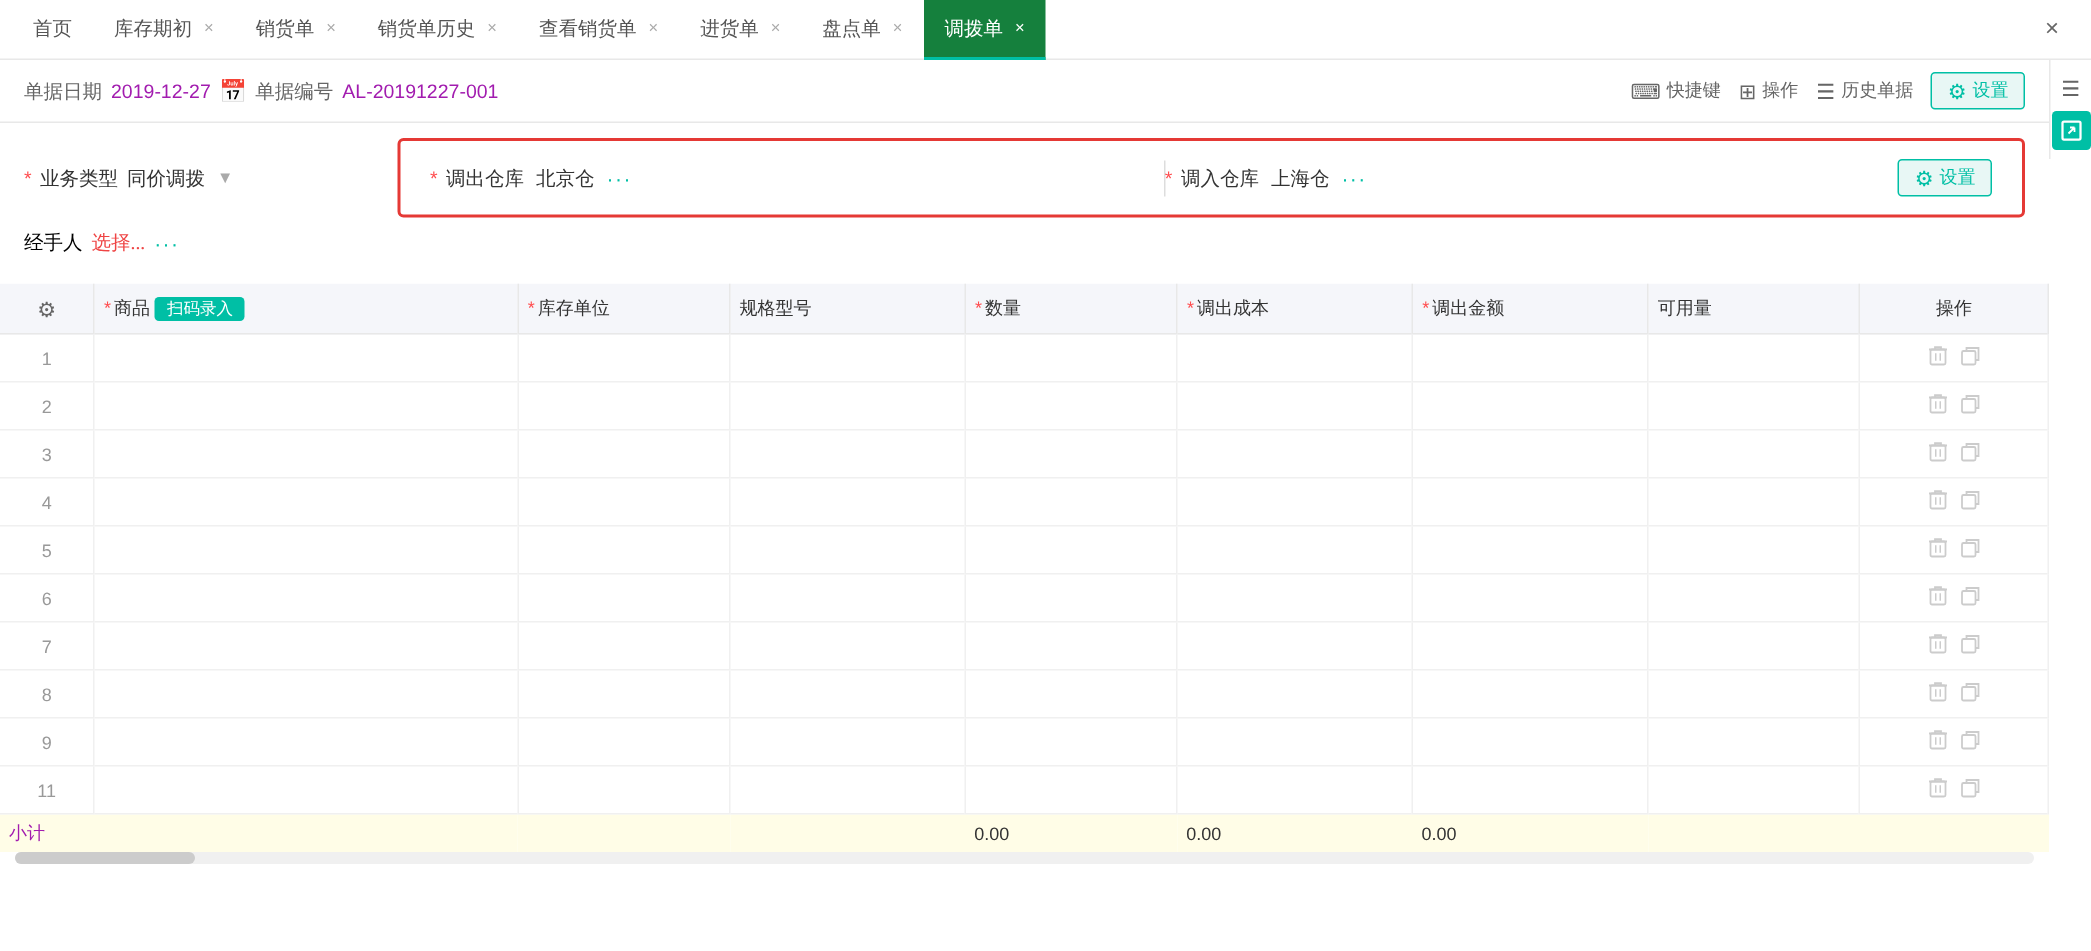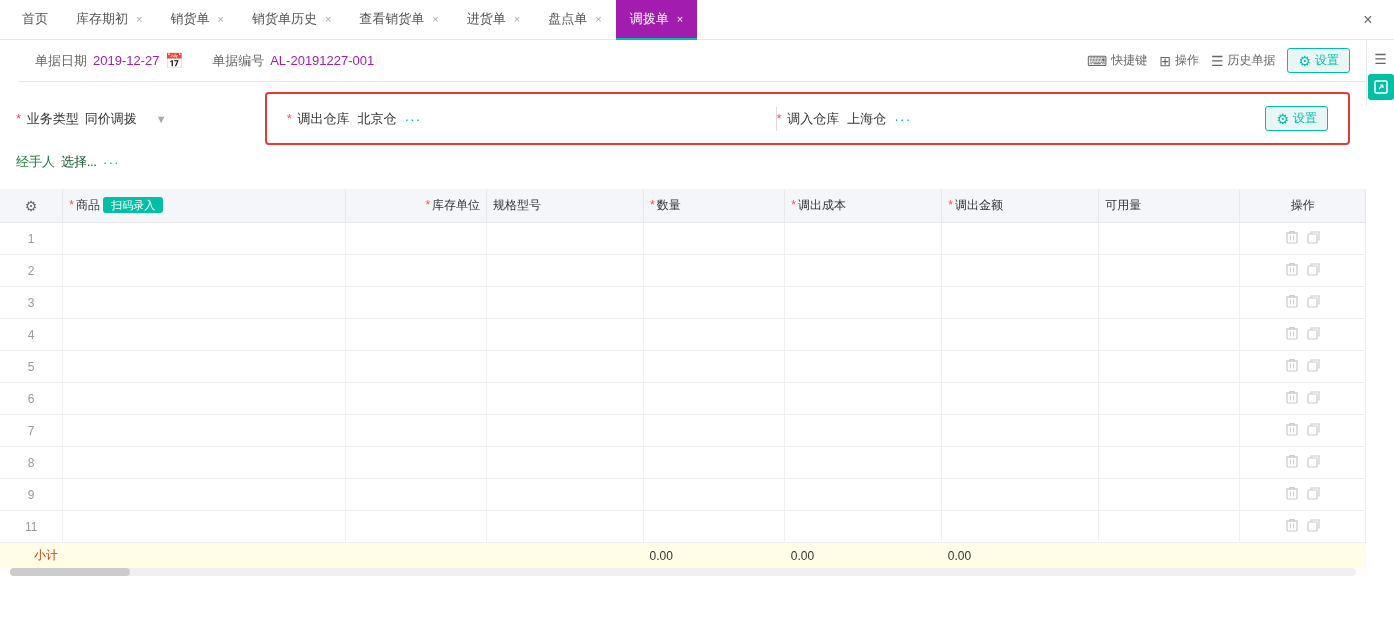--- a/index.html
+++ b/index.html
@@ -21,21 +21,21 @@
       height: 40px;
       cursor: pointer;
       color: #555;
       font-size: 13px;
       border-bottom: 2px solid transparent;
       white-space: nowrap;
       gap: 6px;
     }
     .tab-item.active {
       color: #fff;
-      background: #a21caf;
+      background: #15803d;
       border-bottom: 2px solid #00bfa5;
     }
     .tab-item .tab-close {
       color: #aaa;
       font-size: 11px;
       cursor: pointer;
       margin-left: 2px;
     }
     .tab-item.active .tab-close { color: #fff; }
     .tab-spacer { flex: 1; }
@@ -49,23 +49,22 @@
       color: #666;
       font-size: 16px;
     }
 
     
     .toolbar {
       display: flex;
       align-items: center;
       padding: 8px 16px;
       border-bottom: 1px solid #e8e8e8;
-      gap: 28px;
+      gap: 5px;
       background: #fff;
-      margin-left: 19px;
     }
     .toolbar-section {
       display: flex;
       align-items: center;
       gap: 6px;
     }
     .toolbar-label {
       color: #666;
       font-size: 13px;
     }
@@ -116,33 +115,33 @@
       align-items: center;
       gap: 20px;
       margin-bottom: 8px;
     }
     .form-field {
       display: flex;
       align-items: center;
       gap: 6px;
     }
     .field-label {
-      color: #15803d;
+      color: #000000;
       font-size: 13px;
       white-space: nowrap;
     }
     .required-star { color: #ff4d4f; margin-right: 2px; }
     .field-value {
       color: #333;
       font-size: 13px;
     }
     .field-select {
       display: flex;
       align-items: center;
-      gap: 19px;
+      gap: 8px;
       min-width: 160px;
     }
     .dropdown-arrow { color: #aaa; font-size: 11px; cursor: pointer; }
     .more-dots { color: #00bfa5; font-size: 14px; cursor: pointer; letter-spacing: 1px; }
 
     
     .warehouse-box {
       border: 2px solid #e53935;
       border-radius: 4px;
       padding: 12px 20px;
@@ -206,21 +205,21 @@
     tbody td:first-child { text-align: center; color: #999; }
     td.ops { text-align: center; }
     .op-icon {
       color: #bbb;
       font-size: 14px;
       cursor: pointer;
       margin: 0 2px;
     }
     tfoot tr { background: #fffde7; border-top: 1px solid #e8e8e8; }
     tfoot td { padding: 4px 6px; font-size: 12px; color: #333; }
-    .subtotal-label { color: #c2410c; margin-left: 28px; }
+    .subtotal-label { color: #a21caf; }
 
     
     .scroll-track {
       height: 8px;
       background: #f0f0f0;
       border-radius: 4px;
       margin: 0 10px 4px;
     }
     .scroll-thumb {
       width: 120px;
@@ -387,38 +386,38 @@
         <div class="settings-btn" style="margin-left:auto;">
           <span class="action-icon">⚙</span>
           <span>设置</span>
         </div>
       </div>
     </div>
 
     <div class="form-row">
       <div class="form-field">
         <span class="field-label">经手人</span>
-        <span class="field-value" style="color:#14532d;font-family:Liberation Serif, serif;">选择...</span>
+        <span class="field-value" style="color:#ef4444;font-family:Liberation Serif, serif;">选择...</span>
         <span class="more-dots">···</span>
       </div>
     </div>
   </div>
 
   <div class="table-container">
     <table>
       <thead>
         <tr>
           <th style="width:40px;text-align:center;">
             <span class="th-gear">⚙</span>
           </th>
           <th style="width:180px;margin-left:48px;">
             <span class="required-star">*</span>商品
             <span class="scan-btn">扫码录入</span>
           </th>
-          <th style="width:90px;text-align:right;"><span class="required-star">*</span>库存单位</th>
+          <th style="width:90px;"><span class="required-star">*</span>库存单位</th>
           <th style="width:100px;">规格型号</th>
           <th style="width:90px;"><span class="required-star">*</span>数量</th>
           <th style="width:100px;"><span class="required-star">*</span>调出成本</th>
           <th style="width:100px;"><span class="required-star">*</span>调出金额</th>
           <th style="width:90px;margin-left:35px;">可用量</th>
           <th style="width:80px;text-align:center;">操作</th>
         </tr>
       </thead>
       <tbody id="table-body">
       <tr>

